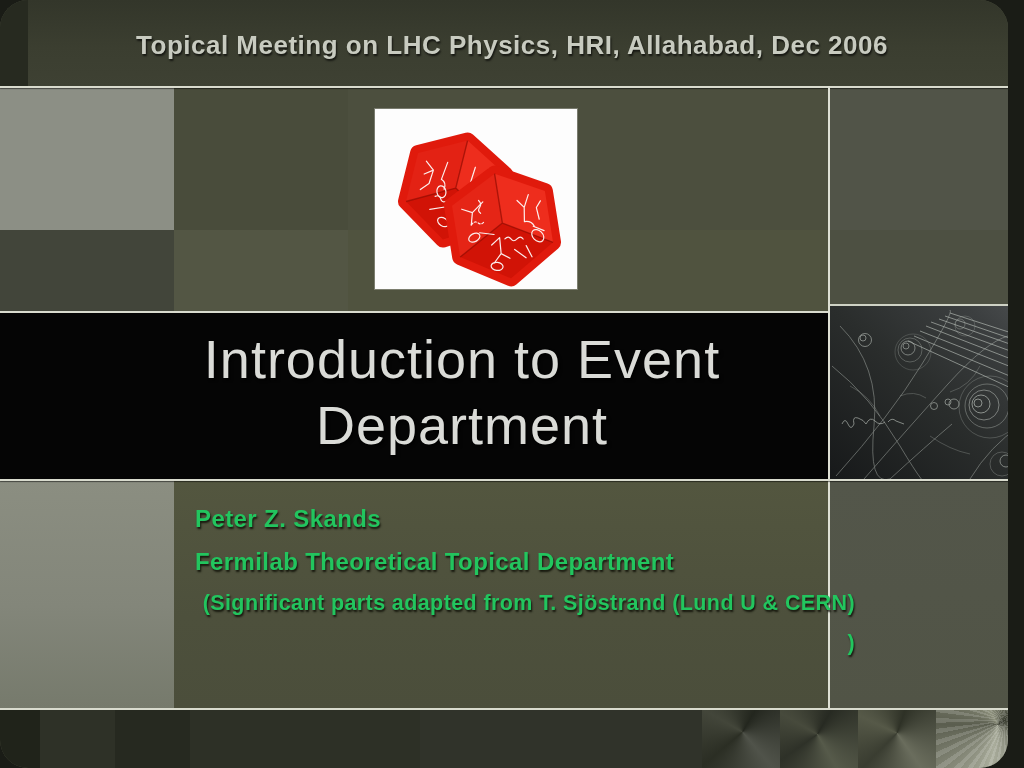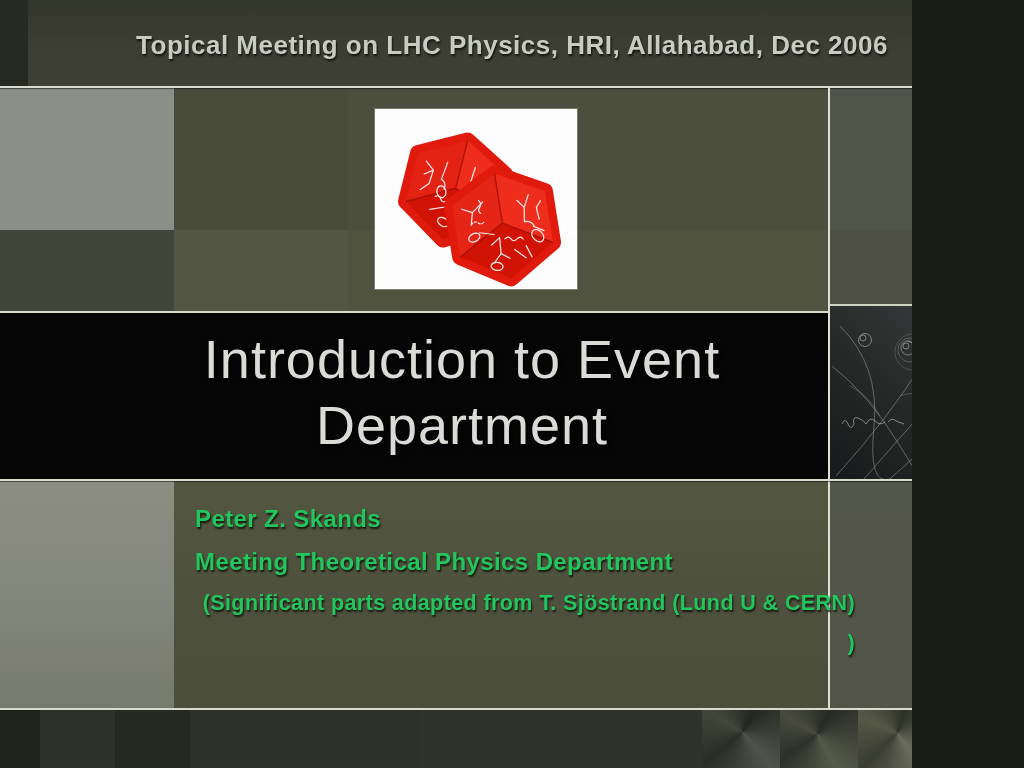--- a/index.html
+++ b/index.html
@@ -1,19 +1,20 @@
 <!DOCTYPE html>
 <html><head>
 <meta charset="utf-8">
 <style>
   html,body{margin:0;padding:0;background:#1a1c16;}
   .slide{
-    position:relative;width:912px;height:768px;overflow:hidden;
+    position:relative;width:1008px;height:768px;overflow:hidden;
     font-family:"Liberation Sans","DejaVu Sans",sans-serif;
     background:#4b4e3d;
+    border-radius:28px;
   }
   .abs{position:absolute;}
 
   
   .header-band{
     left:0;top:0;width:1024px;height:86px;
     background:linear-gradient(180deg,#33362a 0%,#3b3e30 55%,#3e4133 100%);
   }
   .header-notch{left:0;top:0;width:28px;height:86px;background:#272a20;}
   .header-title{
@@ -249,21 +250,21 @@
           <path d="M70,90 q14,-6 26,2"></path>
         </g>
       </g>
     </svg>
   </div>
 
   <div class="abs hline hl-mid"></div>
 
   <div class="abs subtitle">
     <div class="sub-line">Peter Z. Skands</div>
-    <div class="sub-line">Meeting Theoretical Physics Department</div>
+    <div class="sub-line">Fermilab Theoretical Topical Department</div>
     <div class="sub-line small">(Significant parts adapted from T. Sjöstrand (Lund U &amp; CERN) )</div>
   </div>
 
   <div class="abs hline hl-bot"></div>
   <div class="abs bottom-strip"></div>
   <div class="abs pyr pyr1"></div>
   <div class="abs pyr pyr2"></div>
   <div class="abs pyr pyr3"></div>
   <div class="abs pyr pyr4"></div>
 

